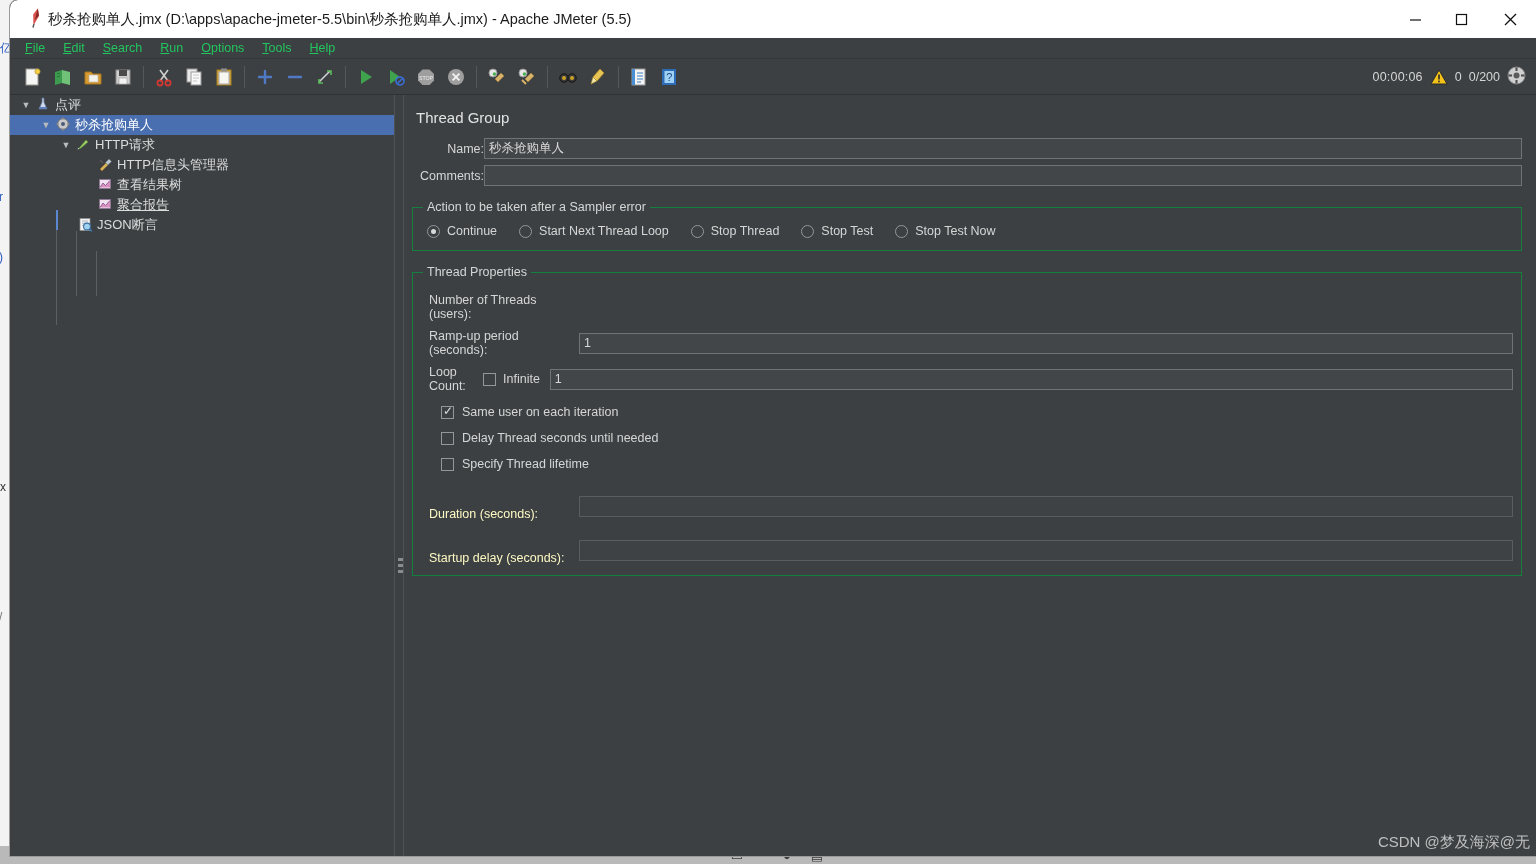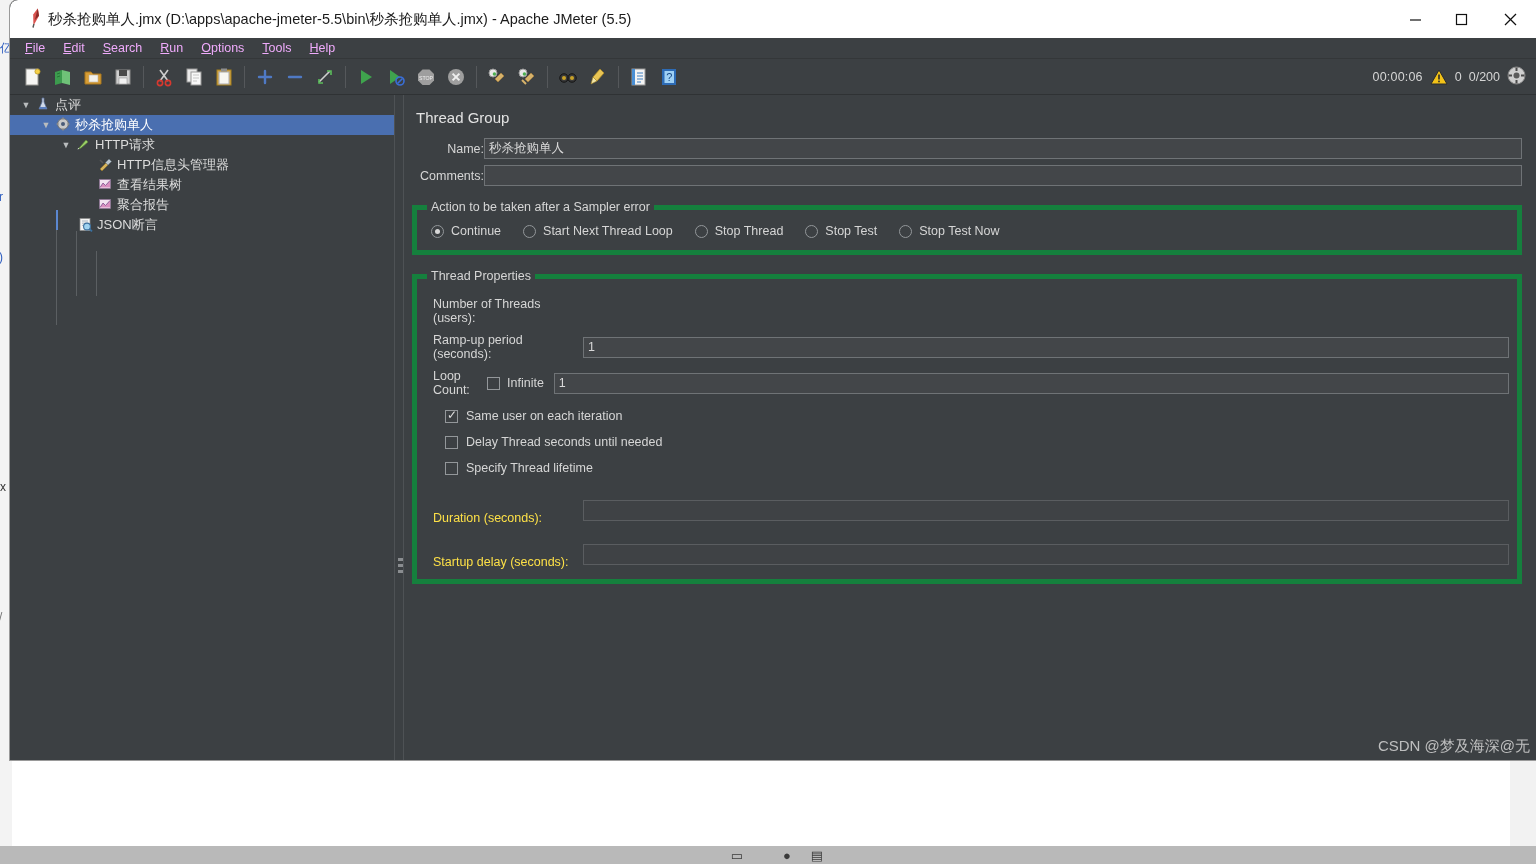--- a/index.html
+++ b/index.html
@@ -48,21 +48,21 @@
     background: #b9b9b9;
   }
   .taskbar-ico {
     position: absolute; bottom: 0px; width: 22px; height: 16px;
     color: #3a3a3a; font-size: 13px; text-align: center;
   }
 
   
   #jmeter-window {
     position: absolute; left: 10px; top: 0px;
-    width: 1526px; height: 760px;
+    width: 1526px; height: 856px;
     background: #3c4043;
     border-top-left-radius: 8px;
     box-shadow: 0 0 0 1px #9a9a9a;
     overflow: hidden;
   }
 
   
   #titlebar {
     position: relative; height: 38px; background: #ffffff;
     border-top-left-radius: 8px;
@@ -84,21 +84,21 @@
   }
   .wc:last-child { width: 52px; font-size: 16px; }
 
   
   #menubar {
     height: 21px; background: #3c4043;
     display: flex; align-items: center; padding-left: 6px;
     border-bottom: 1px solid #343739;
   }
   .menu-item {
-    font-size: 12.5px; color: #f0abfc; padding: 2px 9px;
+    font-size: 12.5px; color: #22c55e; padding: 2px 9px;
     font-family: "Liberation Sans", sans-serif; white-space: nowrap;
   }
   .menu-item u { text-decoration: underline; }
 
   
   #toolbar {
     position: relative; height: 36px; background: #3c4043;
     display: flex; align-items: center; padding-left: 8px;
     border-bottom: 1px solid #2f3234;
   }
@@ -169,21 +169,21 @@
   }
   .jm-input {
     flex: 1; height: 21px; background: #434649;
     border: 1px solid #6f7376; color: #d8d8d8;
     font-size: 12.5px; padding: 0 4px; outline: none;
     font-family: "Liberation Sans", sans-serif;
   }
   .jm-input:disabled { background: #3f4245; border-color: #5a5d60; }
 
   fieldset.group {
-    border: 5px solid #15803d; border-radius: 0;
+    border: 1px solid #15803d; border-radius: 0;
     margin: 14px 0 0 0; padding: 6px 8px 10px 8px;
   }
   fieldset.group > legend {
     font-size: 12.5px; color: #d6d6d6; padding: 0 4px; margin-left: 2px;
   }
   .radio-row { display: flex; align-items: center; gap: 22px; padding: 4px 6px 2px 6px; }
   .radio { display: flex; align-items: center; gap: 7px; font-size: 12.5px; color: #d6d6d6; }
   .radio-mark {
     width: 13px; height: 13px; border-radius: 50%;
     border: 1px solid #93979a; background: #3c4043;
@@ -192,21 +192,21 @@
   .radio-mark.on::after {
     content: ""; position: absolute; left: 3px; top: 3px;
     width: 5px; height: 5px; border-radius: 50%; background: #d8d8d8;
   }
 
   .tp-row { display: flex; align-items: center; margin: 8px 0 0 0; }
   .tp-label {
     font-size: 12.5px; color: #d6d6d6; width: 158px; flex: 0 0 158px;
     text-align: left; padding-left: 8px;
   }
-  .tp-label.dim { color: #fde047; margin-top: 16px; }
+  .tp-label.dim { color: #fef9c3; margin-top: 16px; }
   .tp-label.short { width: 62px; flex: 0 0 62px; }
 
   .cb-row { display: flex; align-items: center; gap: 8px; margin: 12px 0 0 20px; }
   .cb-mark {
     width: 13px; height: 13px; border: 1px solid #93979a;
     background: #3c4043; position: relative; flex: 0 0 13px;
   }
   .cb-mark.on::after {
     content: "✓"; position: absolute; left: 1px; top: -3px;
     font-size: 12px; color: #dcdcdc; line-height: 14px;
@@ -519,21 +519,21 @@
         <span class="tree-ico">
           <svg width="14" height="14" viewBox="0 0 14 14">
             <rect x="1.5" y="2.5" width="11" height="9" fill="#f2e2f0" stroke="#8a6f92" stroke-width=".7"></rect>
             <path d="M2 10.5 L5 6 L7.5 8.5 L12 3.5 L12 10.5 Z" fill="#d98fc0"></path>
             <path d="M2 10.5 L5 6 L7.5 8.5 L12 3.5" fill="none" stroke="#7b4e8e" stroke-width=".8"></path>
           </svg>
         </span>
         <span>查看结果树</span>
       </div>
 
-      <div class="tree-row" style="padding-left:86px;">
+      <div class="tree-row" style="padding-left:86px;text-decoration:underline;">
         <span class="tree-ico">
           <svg width="14" height="14" viewBox="0 0 14 14">
             <rect x="1.5" y="2.5" width="11" height="9" fill="#f2e2f0" stroke="#8a6f92" stroke-width=".7"></rect>
             <path d="M2 10.5 L5 6 L7.5 8.5 L12 3.5 L12 10.5 Z" fill="#d98fc0"></path>
             <path d="M2 10.5 L5 6 L7.5 8.5 L12 3.5" fill="none" stroke="#7b4e8e" stroke-width=".8"></path>
           </svg>
         </span>
         <span>聚合报告</span>
       </div>
 

